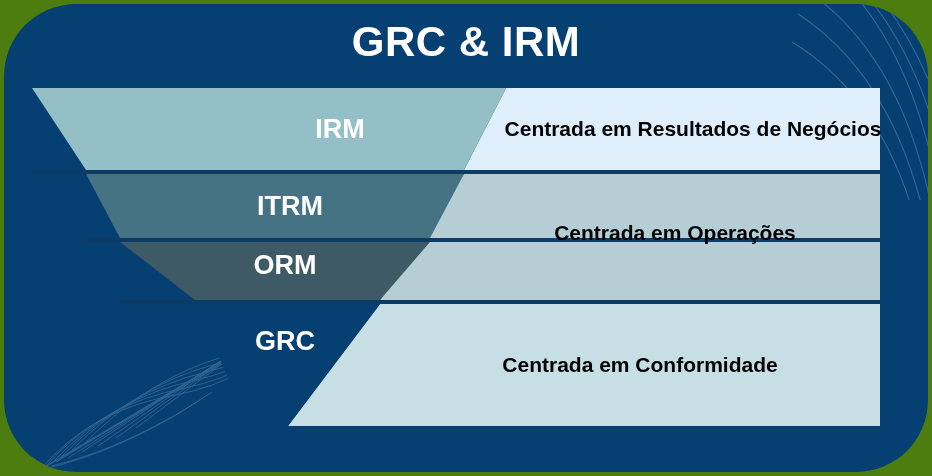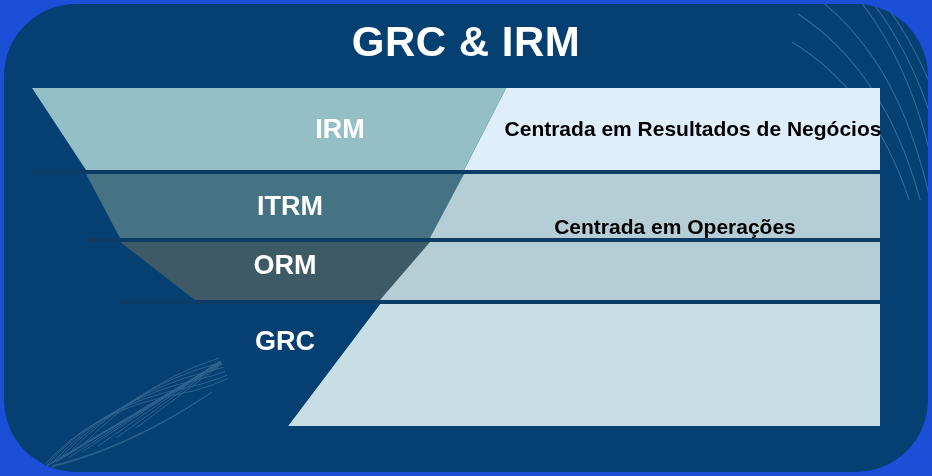--- a/index.html
+++ b/index.html
@@ -8,21 +8,21 @@
     background: #ffffff;
   }
   body {
     font-family: "Liberation Sans", sans-serif;
   }
   #stage {
     position: relative;
     width: 932px;
     height: 476px;
     overflow: hidden;
-    background: #1d4ed8;
+    background: #4d7c0f;
   }
   #stage svg.layer {
     position: absolute;
     left: 0;
     top: 0;
     width: 932px;
     height: 476px;
   }
   .txt {
     position: absolute;
@@ -129,15 +129,16 @@
   </svg>
 
   <div class="txt" id="title-text">GRC &amp; IRM</div>
 
   <div class="txt tier-label" style="left:200px; top:88px; width:280px; height:82px;">IRM</div>
   <div class="txt tier-label" style="left:150px; top:174px; width:280px; height:64px;">ITRM</div>
   <div class="txt tier-label" style="left:145px; top:236px; width:280px; height:58px;">ORM</div>
   <div class="txt tier-label" style="left:145px; top:310px; width:280px; height:62px;">GRC</div>
 
   <div class="txt desc-label" style="left:506px; top:88px; width:374px; height:82px;">Centrada em Resultados de Negócios</div>
-  <div class="txt desc-label" style="left:470px; top:164px; width:410px; height:126px;">Centrada em Operações</div>
+  <div class="txt desc-label" style="left:470px; top:170px; width:410px; height:126px;">Centrada em Operações</div>
+  <div class="txt desc-label" style="left:400px; top:304px; width:480px; height:122px;">Centrada em Conformidade</div>
 
 </div>
 
 </body></html>

